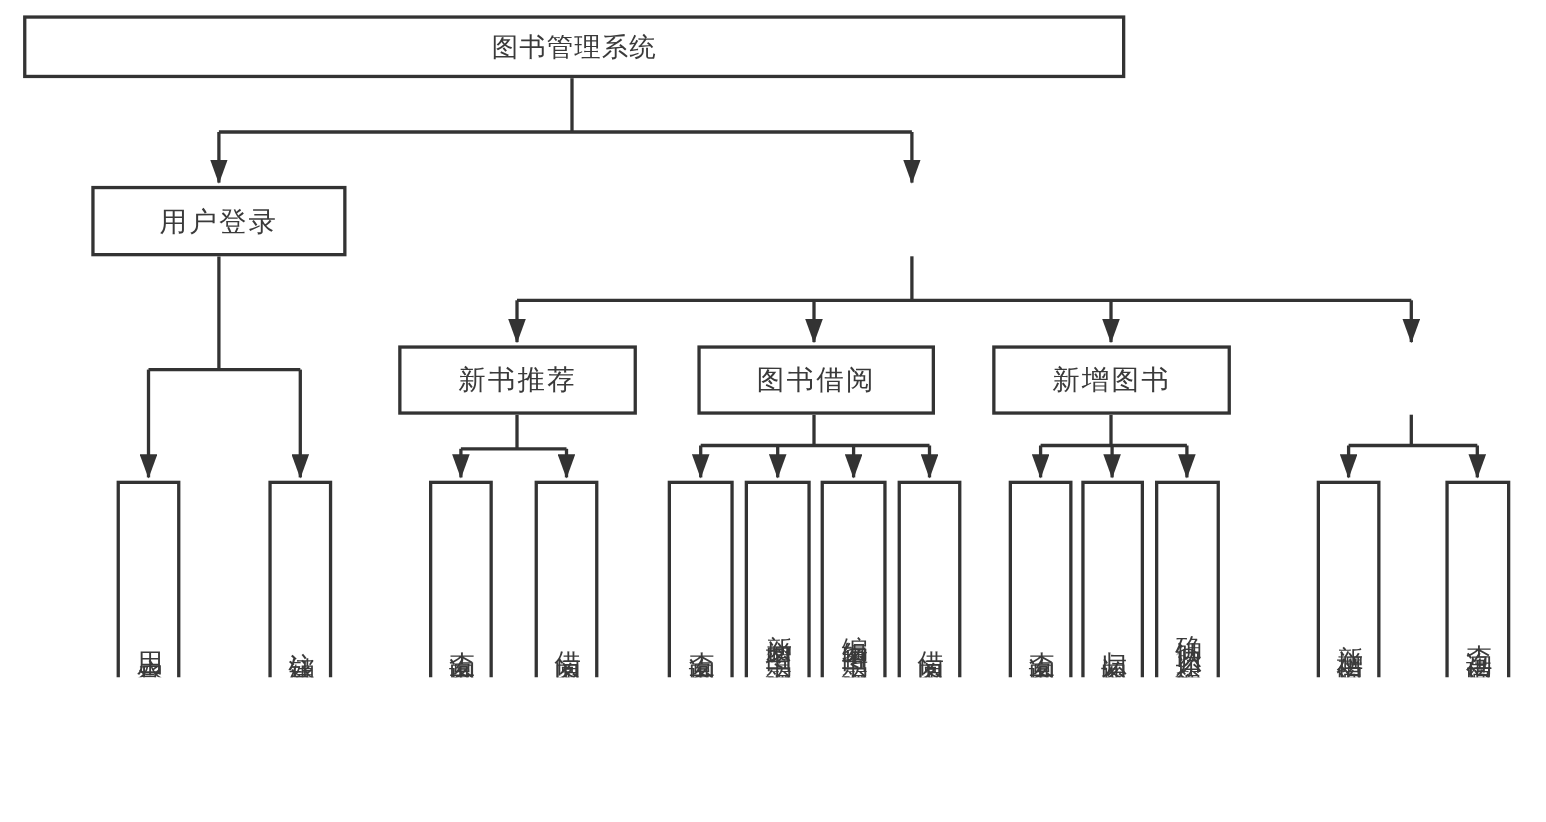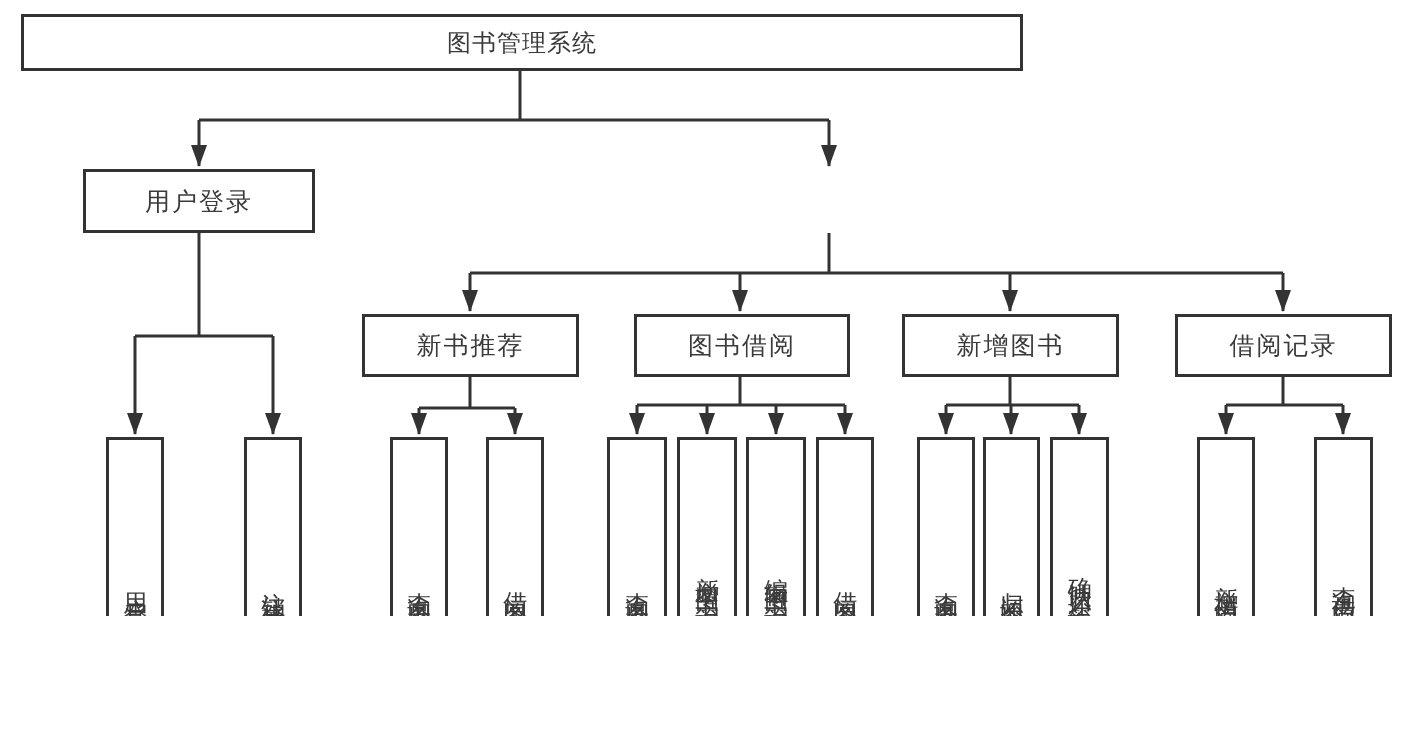--- a/index.html
+++ b/index.html
@@ -116,23 +116,20 @@
 
   <div class="node node-h" style="left:362px;top:314px;width:217px;height:63px">
     <span class="hlabel">新书推荐</span>
   </div>
   <div class="node node-h" style="left:634px;top:314px;width:216px;height:63px">
     <span class="hlabel">图书借阅</span>
   </div>
   <div class="node node-h" style="left:902px;top:314px;width:217px;height:63px">
     <span class="hlabel">新增图书</span>
   </div>
-  <div class="node node-h" style="left:1175px;top:314px;width:217px;height:63px">
-    <span class="hlabel">借阅记录</span>
-  </div>
 
   <div class="node leaf" style="left:106px;top:437px;width:58px;height:296px">
     <span class="vlabel">用户登录</span>
   </div>
   <div class="node leaf" style="left:244px;top:437px;width:58px;height:296px">
     <span class="vlabel">注销登录</span>
   </div>
 
   <div class="node leaf" style="left:390px;top:437px;width:58px;height:296px">
     <span class="vlabel">查询图书</span>

